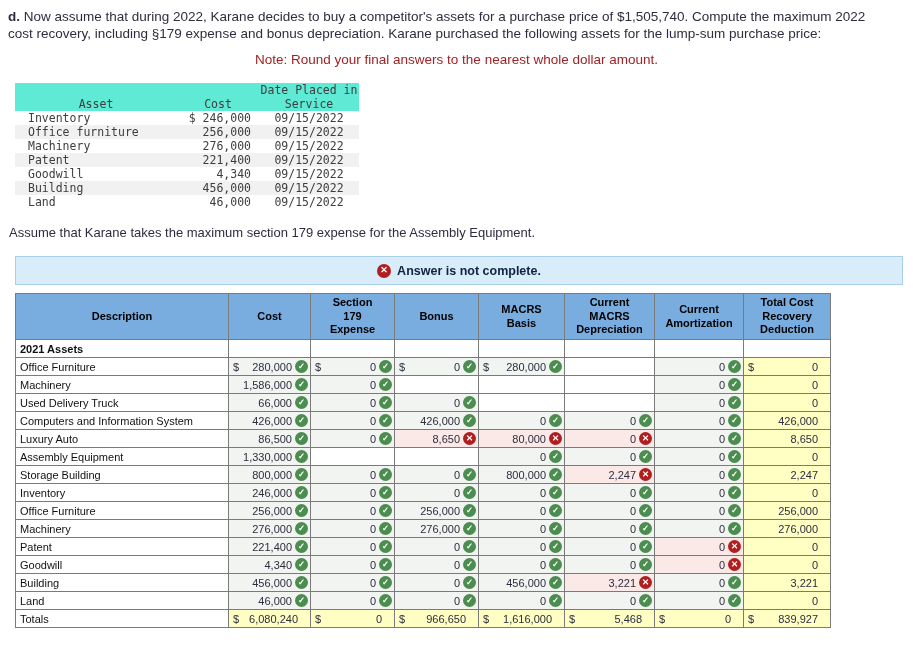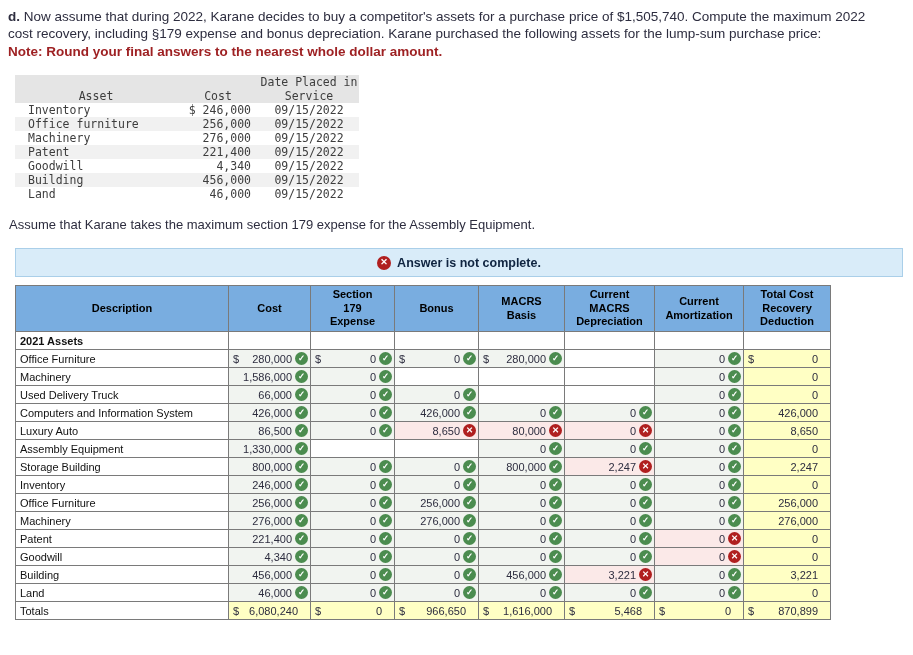--- a/index.html
+++ b/index.html
@@ -9,31 +9,31 @@
     background: #ffffff;
     font-family: "Liberation Sans", sans-serif;
     color: #2d2d3f;
     overflow: hidden;
   }
   .page { padding: 8px 8px 0 8px; }
 
   
   .intro { font-size: 13.5px; line-height: 1.26; max-width: 884px; color: #2d2d3f; }
   .intro b { font-weight: bold; }
-  .note { font-size: 13.5px; font-weight: bold; color: #9e2123; margin-top: 2px; }
+  .note { font-size: 13.5px; font-weight: normal; color: #9e2123; margin-top: 10px; text-align: center; }
 
   
   .asset-table {
     margin: 16px 0 0 7px;
     border-collapse: collapse;
     font-family: "DejaVu Sans Mono", monospace;
     font-size: 11.5px; color: #3d3d3d;
   }
   .asset-table th, .asset-table td { padding: 0; height: 13.5px; font-weight: normal; white-space: nowrap; }
-  .asset-table thead th { background: #e5e5e5; text-align: center; }
+  .asset-table thead th { background: #5eead4; text-align: center; }
   .asset-table tbody tr:nth-child(even) td { background: #f1f1f1; }
   .asset-table .col-asset { width: 162px; text-align: left; padding-left: 13px; }
   .asset-table .col-cost  { width: 82px; text-align: right; padding-right: 8px; }
   .asset-table .col-date  { width: 100px; text-align: center; }
   .asset-table thead .col-asset, .asset-table thead .col-cost { text-align: center; padding: 0; }
 
   .assume { font-size: 13px; margin: 16px 0 16px 1px; color: #2d2d3f; }
 
   
   .banner {
@@ -808,20 +808,20 @@
           </td>
           <td class="state-calc">
             <div class="cellbox">
               <span class="p">$</span>
               <span>0</span>
             </div>
           </td>
           <td class="state-calc">
             <div class="cellbox">
               <span class="p">$</span>
-              <span>870,899</span>
+              <span>839,927</span>
             </div>
           </td>
         </tr>
       </tbody>
   </table>
 
 </div>
 
 </body></html>

